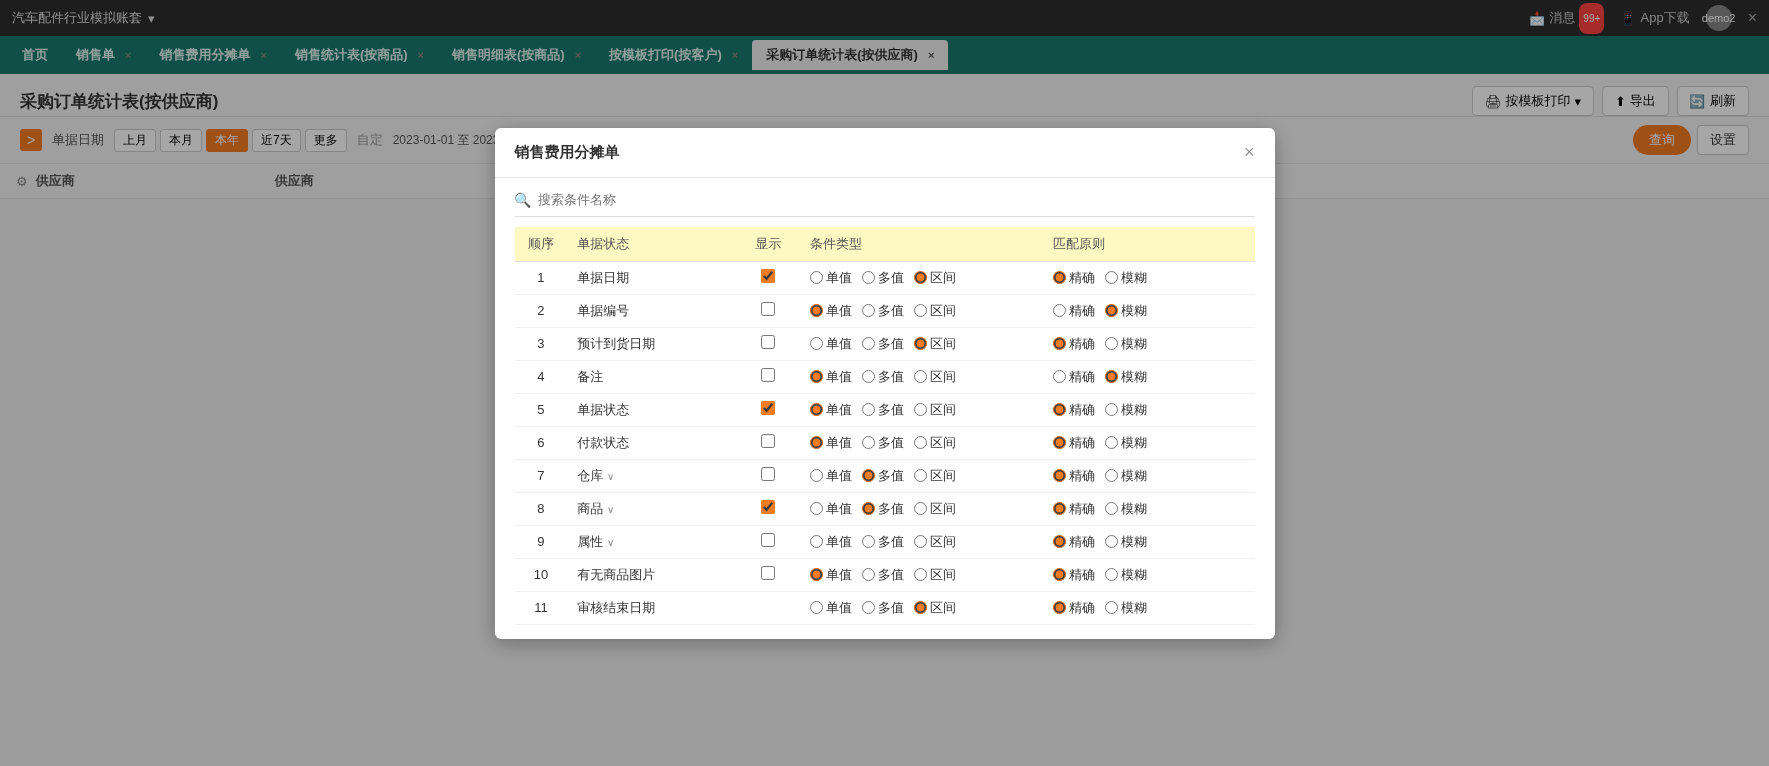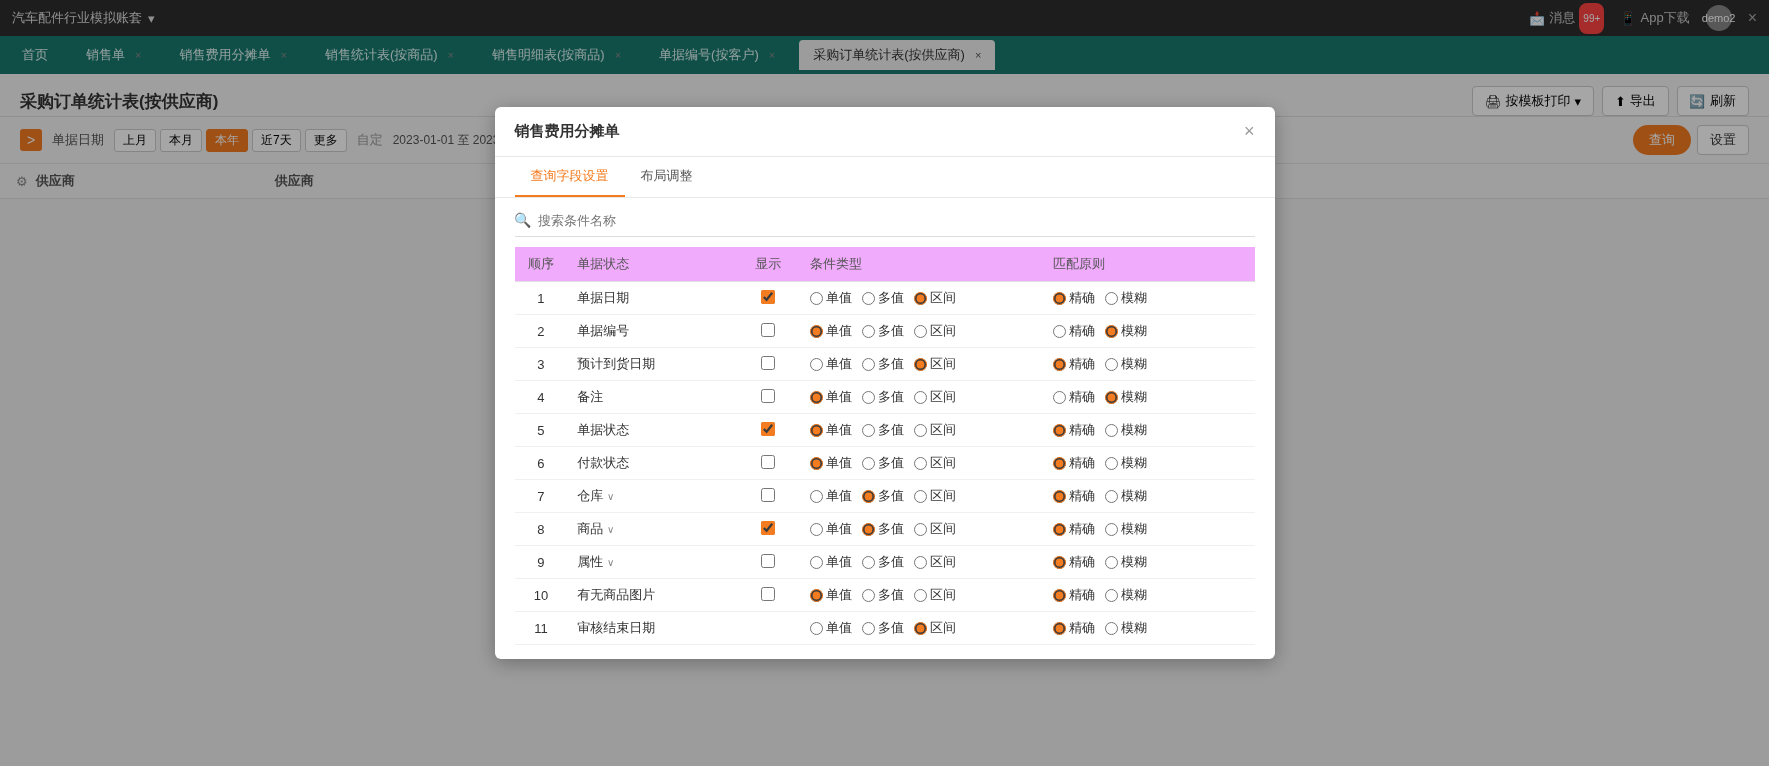--- a/index.html
+++ b/index.html
@@ -22,21 +22,22 @@
     .avatar { width: 26px; height: 26px; border-radius: 50%; background: #888; display: inline-flex; align-items: center; justify-content: center; color: white; font-size: 11px; }
     .close-x { color: #aaa; cursor: pointer; font-size: 16px; }
 
     
     .tab-bar {
       background: #1a7a6e;
       height: 38px;
       display: flex;
       align-items: center;
       padding: 0 8px;
-      gap: 10px;
+      gap: 0;
+      font-weight: bold;
     }
     .tab-item {
       padding: 6px 14px;
       border-radius: 4px 4px 0 0;
       color: #e0f5f3;
       font-size: 13px;
       cursor: pointer;
       display: flex; align-items: center; gap: 6px;
     }
     .tab-item .tab-close { color: #888; font-size: 11px; margin-left: 4px; }
@@ -111,21 +112,21 @@
     .dialog-body { padding: 14px 20px; flex: 1; overflow: hidden; display: flex; flex-direction: column; }
 
     .search-box { display: flex; align-items: center; border-bottom: 1px solid #ddd; padding-bottom: 8px; margin-bottom: 10px; }
     .search-box input { border: none; outline: none; font-size: 13px; color: #555; width: 220px; }
     .search-icon { color: #aaa; margin-right: 6px; font-size: 14px; }
 
     
     .cond-table { flex: 1; overflow-y: auto; }
     .cond-table table { width: 100%; border-collapse: collapse; }
     .cond-table thead tr th {
-      background: #f0abfc;
+      background: #fef9c3;
       padding: 8px 10px;
       text-align: left;
       font-size: 13px;
       color: #555;
       border-bottom: 1px solid #e0e0e0;
       font-weight: 500;
     }
     .cond-table tbody tr { border-bottom: 1px solid #f0f0f0; }
     .cond-table tbody tr td { padding: 7px 10px; font-size: 13px; color: #333; vertical-align: middle; }
     .td-order { color: #f47c20; font-weight: 500; text-align: center; width: 50px; }
@@ -186,21 +187,21 @@
   </div>
   <div class="tab-item">
     <span>销售统计表(按商品)</span>
     <span class="tab-close">×</span>
   </div>
   <div class="tab-item">
     <span>销售明细表(按商品)</span>
     <span class="tab-close">×</span>
   </div>
   <div class="tab-item">
-    <span>单据编号(按客户)</span>
+    <span>按模板打印(按客户)</span>
     <span class="tab-close">×</span>
   </div>
   <div class="tab-item" style="background:#f0f0f0; color:#333;">
     <span>采购订单统计表(按供应商)</span>
     <span class="tab-close" style="color:#555;">×</span>
   </div>
 </div>
 
 <div class="page-header">
   <h2 class="page-title">采购订单统计表(按供应商)</h2>
@@ -249,28 +250,20 @@
 </div>
 
 <div class="overlay">
   <div class="dialog">
 
     <div class="dialog-header">
       <span class="dialog-title">销售费用分摊单</span>
       <button class="dialog-close">×</button>
     </div>
 
-    <div class="dialog-tabs">
-      <div class="dialog-tab active">
-        <span>查询字段设置</span>
-      </div>
-      <div class="dialog-tab">
-        <span>布局调整</span>
-      </div>
-    </div>
 
     <div class="dialog-body">
 
       <div class="search-box">
         <span class="search-icon">🔍</span>
         <input type="text" placeholder="搜索条件名称" style="">
       </div>
 
       <div class="cond-table scrollbar-thin">
         <table>

